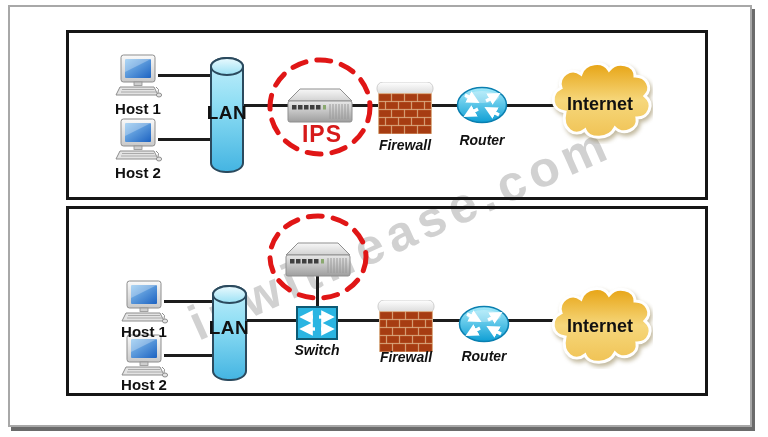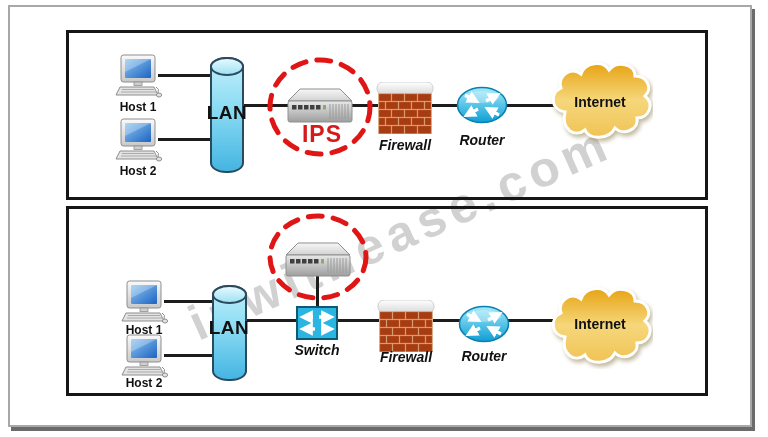--- a/index.html
+++ b/index.html
@@ -10,24 +10,24 @@
   .panel{position:absolute;border:3px solid #161616;box-sizing:border-box;background:transparent;z-index:2;}
   .watermark{position:absolute;left:158px;top:204px;width:484px;text-align:center;
              font-size:50px;font-weight:bold;letter-spacing:6px;color:rgba(145,145,145,.42);
              transform:rotate(-24deg);z-index:1;pointer-events:none;white-space:nowrap;}
   .line-h{position:absolute;height:3px;background:#1c1c1c;z-index:2;}
   .line-v{position:absolute;width:3px;background:#1c1c1c;z-index:2;}
   .icon{position:absolute;z-index:4;}
   .circle-svg{position:absolute;z-index:3;}
   .lbl{position:absolute;z-index:5;font-weight:bold;color:#111;text-align:center;
        font-size:13px;line-height:1.1;}
-  .lbl-sm{font-size:12px;text-align:center;}
+  .lbl-sm{font-size:15px;text-align:center;}
   .lbl-md{font-size:14px;font-style:italic;}
   .lbl-lan{font-size:19px;letter-spacing:0.5px;}
-  .lbl-inet{font-size:14px;}
+  .lbl-inet{font-size:18px;}
   .lbl-sensor{font-size:23px;color:#d61a1a;letter-spacing:1px;}
   .cyl{position:absolute;z-index:3;background:linear-gradient(180deg,#c2eefb 0%,#8fdef4 40%,#45b5e2 100%);
        border:2px solid #2b4a5e;border-radius:16px/10px;box-sizing:border-box;}
   .cyl::before{content:"";position:absolute;left:-2px;top:-2px;right:-2px;height:15px;
        background:linear-gradient(180deg,#e6f9fe,#9fe2f5);border:2px solid #2b4a5e;border-radius:50%;}
   .footer-link{position:absolute;right:20px;top:404px;z-index:5;font-size:15px;font-weight:bold;
        color:#1b6bb5;text-decoration:none;}
 </style>
 </head>
 <body>

